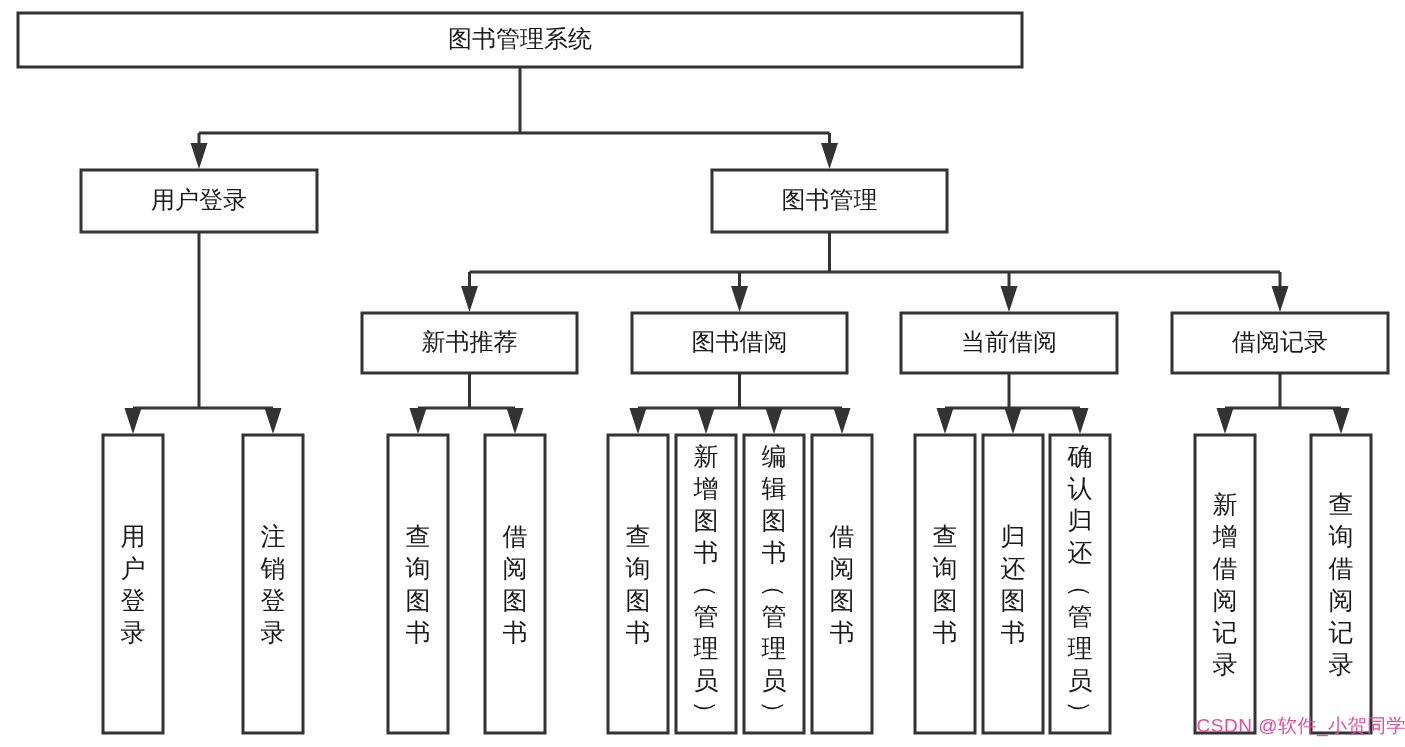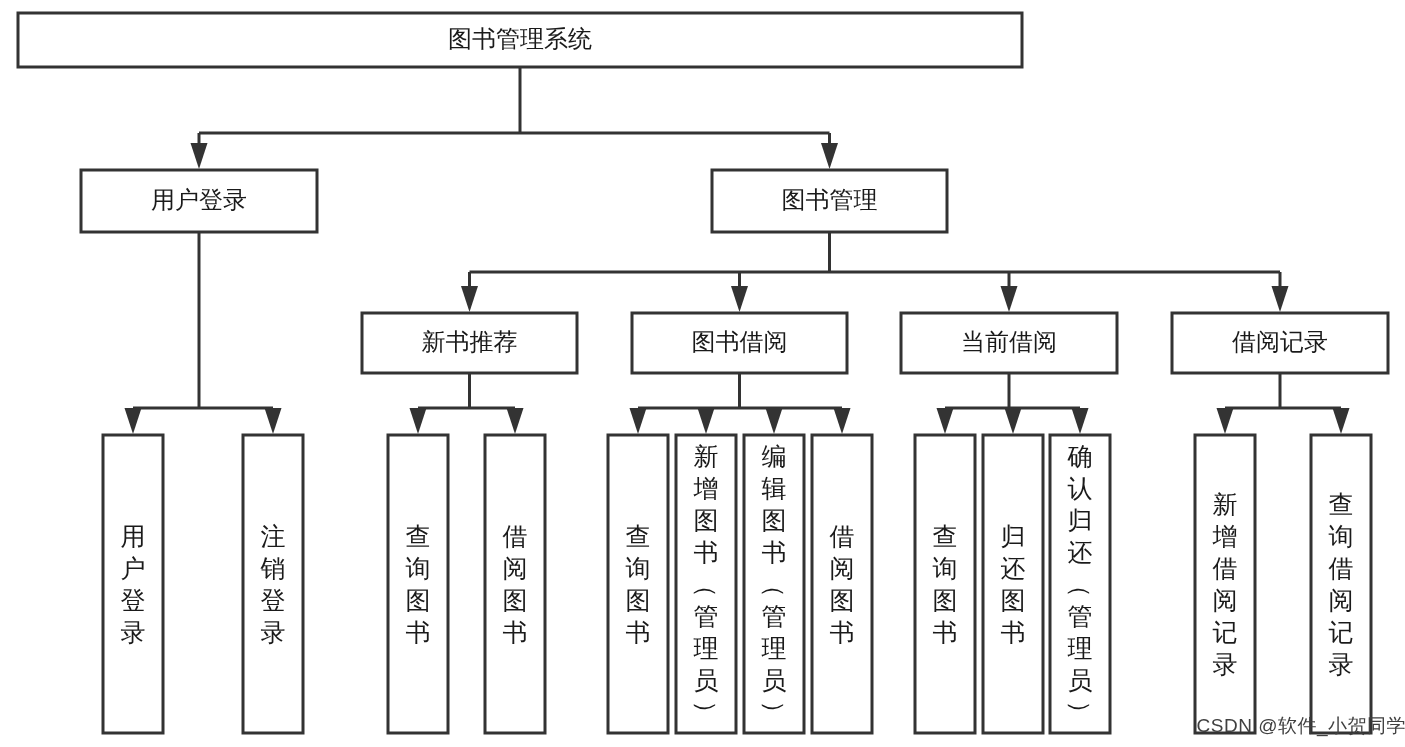--- a/index.html
+++ b/index.html
@@ -53,21 +53,21 @@
     font-size: 25px;
     fill: #1a1a1a;
     text-anchor: middle;
   }
   .watermark-text {
     position: absolute;
     right: 14px;
     bottom: 8px;
     font-family: "Liberation Sans", "DejaVu Sans", sans-serif;
     font-size: 19px;
-    color: #404040;
+    color: #ec4899;
     letter-spacing: 0.5px;
     white-space: nowrap;
     user-select: none;
   }
 </style>
 </head>
 <body>
 
 <div id="diagram-root">
   <svg class="diagram-canvas" viewBox="0 0 1405 747">

